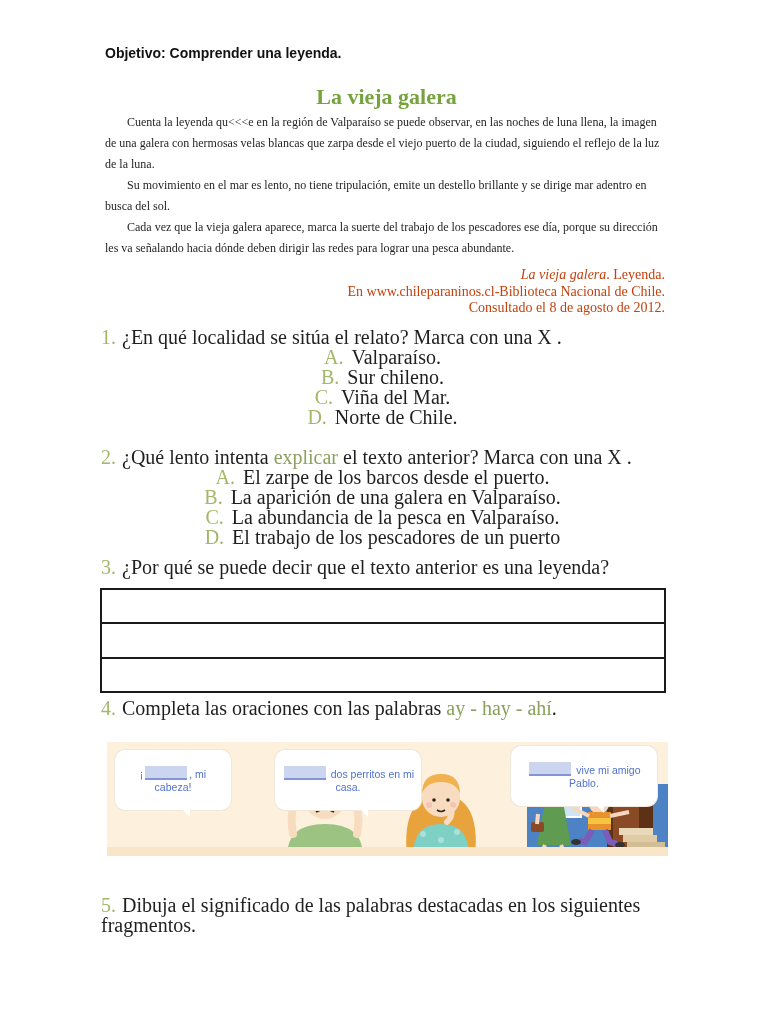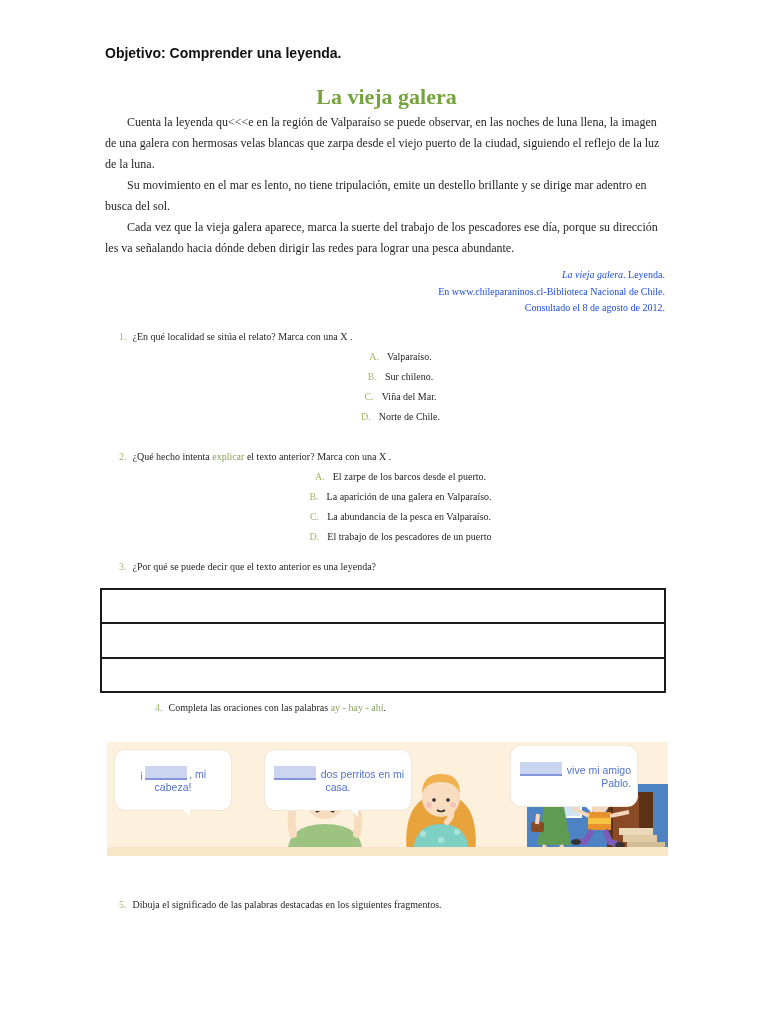--- a/index.html
+++ b/index.html
@@ -20,26 +20,26 @@
     text-align:center; font-weight:bold; font-size:22px; color:#76a33d;
   }
   .body-text {
     position:absolute; left:105px; top:112px; width:560px;
     font-size:12px; line-height:21px;
   }
   .body-text p { margin:0; text-indent:22px; }
 
   .source {
     position:absolute; left:105px; top:267px; width:560px;
-    text-align:right; font-size:10px; line-height:16.5px; color:#1d4ed8;
+    text-align:right; font-size:14px; line-height:16.5px; color:#c2410c;
   }
   .source .it { font-style:italic; }
 
-  .question { position:absolute; left:119px; width:563px; font-size:10px; line-height:20px; }
-  .q1 { top:327px; } .q2 { top:447px; } .q3 { top:557px; } .q4 { top:698px;margin-left:36px; } .q5 { top:895px; }
+  .question { position:absolute; left:101px; width:563px; font-size:20px; line-height:20px; }
+  .q1 { top:327px; } .q2 { top:447px; } .q3 { top:557px; } .q4 { top:698px; } .q5 { top:895px; }
   .q-num { color:#a2b768; margin-right:6px; }
   .q-letter { color:#a2b768; margin-right:8px; }
   .q-line { margin:0 0 0 0; }
   .opt { margin-top:0;text-align:center; }
   .green-word { color:#8aa05c; }
 
   .answer-table {
     position:absolute; left:100px; top:588px; width:566px; height:105px;
     border:2px solid #1a1a1a; box-sizing:border-box;
     display:flex; flex-direction:column;
@@ -63,22 +63,22 @@
   .bubble:after {
     content:""; position:absolute; bottom:-7px; left:58%;
     border:8px solid transparent; border-top-color:#ffffff;
     border-bottom:0; border-right:0;
   }
   .blank {
     display:inline-block; width:42px; height:12px; vertical-align:-2px;
     background:#ccd5f0; border-bottom:2px solid #8494d8; margin:0 2px;
   }
   .b1 { left:8px;  top:8px;  width:116px; }
-  .b2 { left:158px; top:8px; width:146px; }
-  .b3 { left:404px; top:4px; width:126px;text-align:right; }
+  .b2 { left:168px; top:8px; width:146px; }
+  .b3 { left:404px; top:4px; width:146px; }
 </style>
 </head>
 <body>
 
 <div class="page">
 
   <div class="objective">Objetivo: Comprender una  leyenda.</div>
 
   <div class="doc-title">La vieja galera</div>
 
@@ -99,21 +99,21 @@
       <span class="q-num">1.</span><span>¿En qué localidad se sitúa el relato? Marca con una X .</span>
     </div>
     <div class="opt"><span class="q-letter">A.</span><span>Valparaíso.</span></div>
     <div class="opt"><span class="q-letter">B.</span><span>Sur chileno.</span></div>
     <div class="opt"><span class="q-letter">C.</span><span>Viña del Mar.</span></div>
     <div class="opt"><span class="q-letter">D.</span><span>Norte de Chile.</span></div>
   </div>
 
   <div class="question q2">
     <div class="q-line">
-      <span class="q-num">2.</span><span>¿Qué hecho intenta </span><span class="green-word">explicar</span><span> el texto anterior? Marca con una X .</span>
+      <span class="q-num">2.</span><span>¿Qué lento intenta </span><span class="green-word">explicar</span><span> el texto anterior? Marca con una X .</span>
     </div>
     <div class="opt"><span class="q-letter">A.</span><span>El zarpe de los barcos desde el puerto.</span></div>
     <div class="opt"><span class="q-letter">B.</span><span>La aparición de una galera en Valparaíso.</span></div>
     <div class="opt"><span class="q-letter">C.</span><span>La abundancia de la pesca en Valparaíso.</span></div>
     <div class="opt"><span class="q-letter">D.</span><span>El trabajo de los pescadores de un puerto</span></div>
   </div>
 
   <div class="question q3">
     <div class="q-line">
       <span class="q-num">3.</span><span>¿Por qué se puede decir que el texto anterior es una leyenda?</span>

